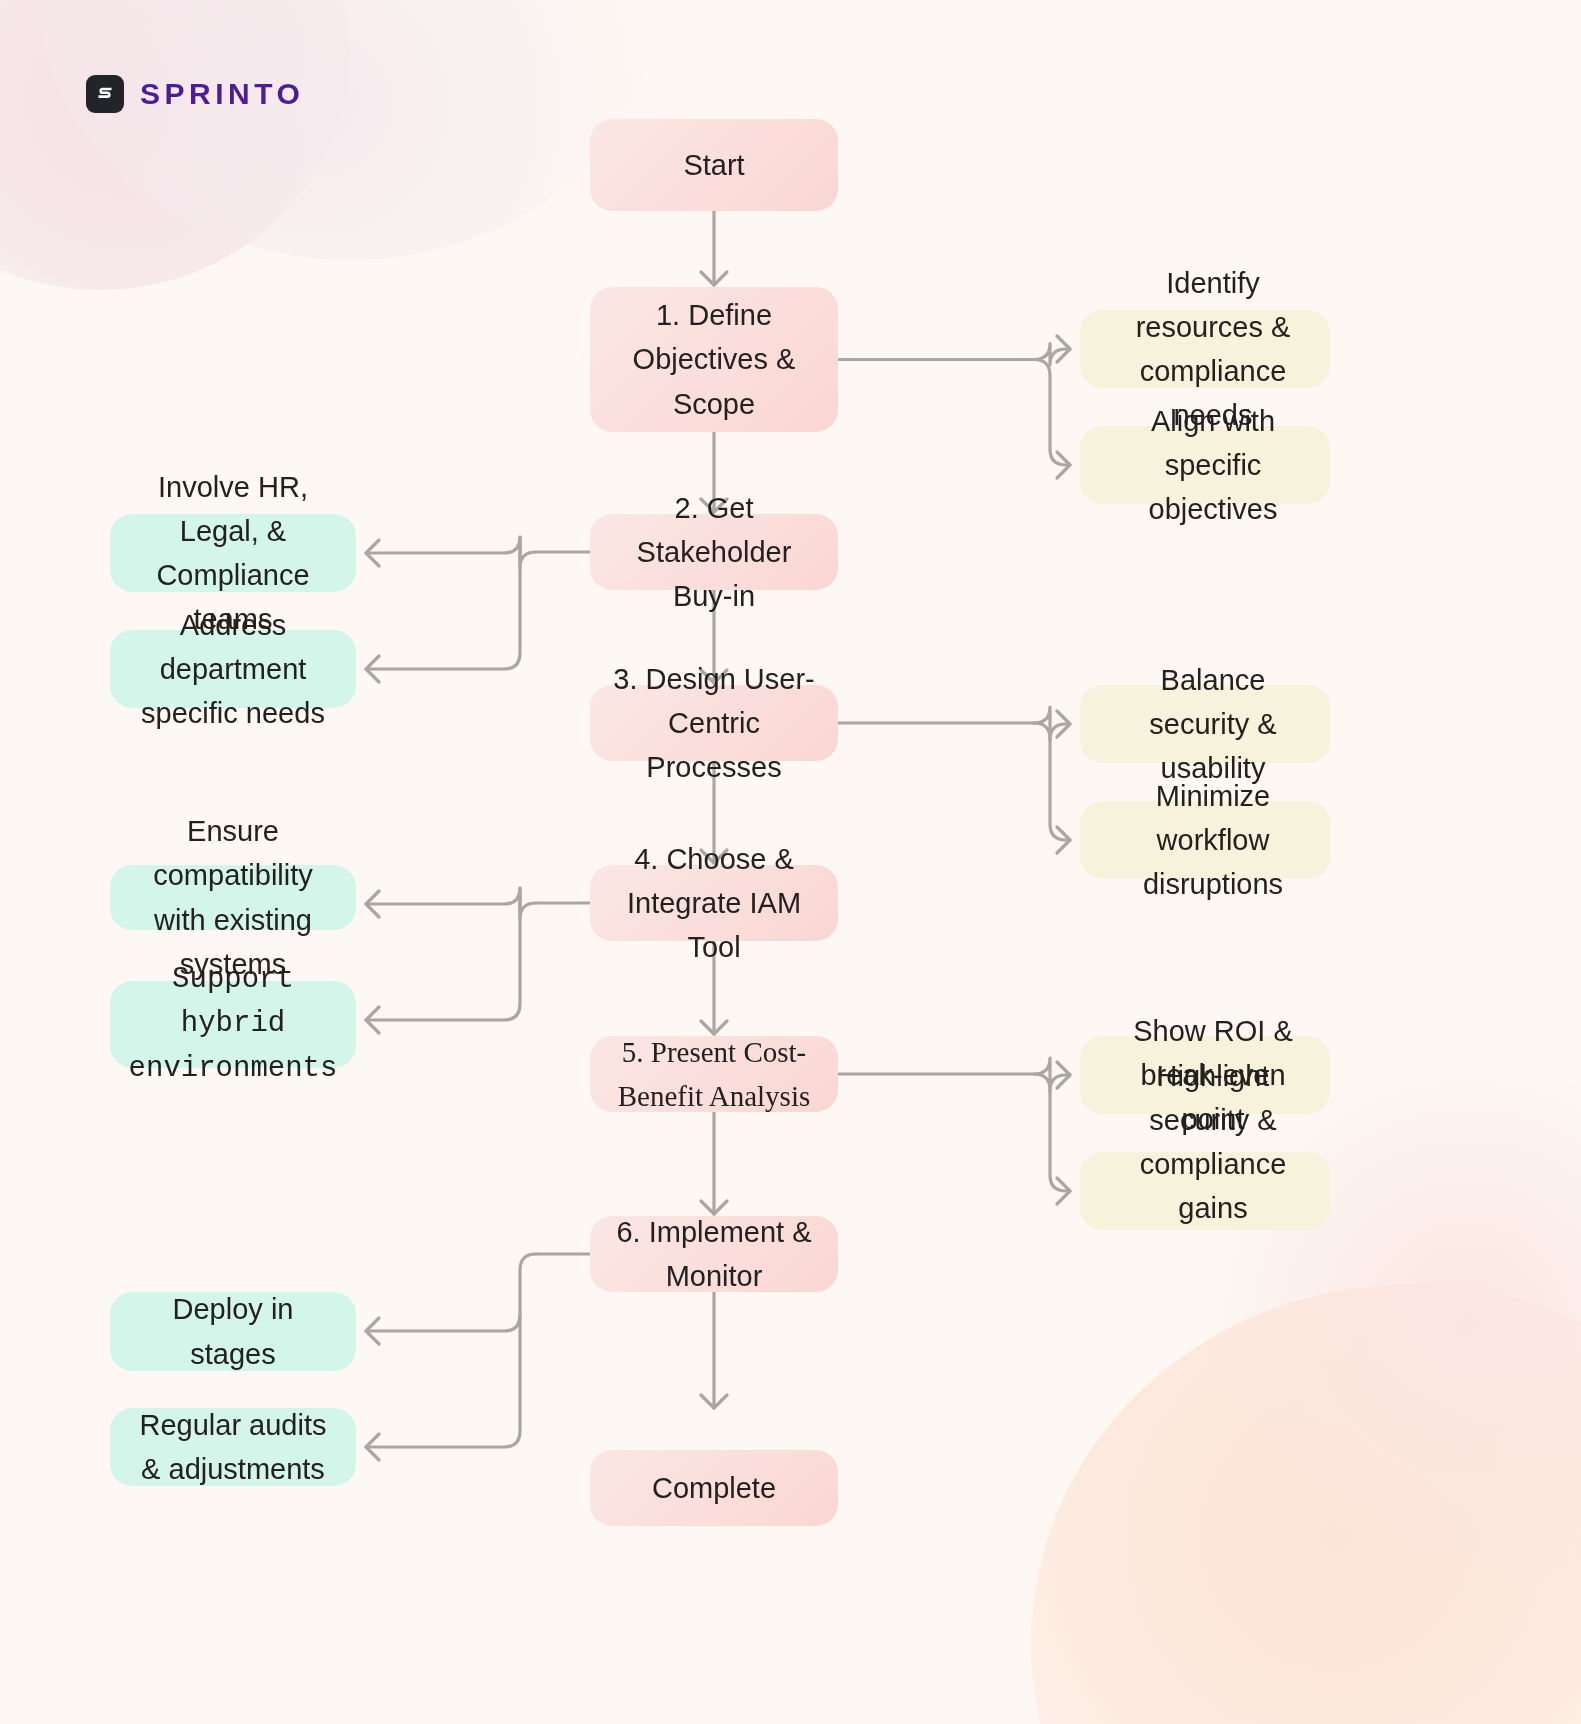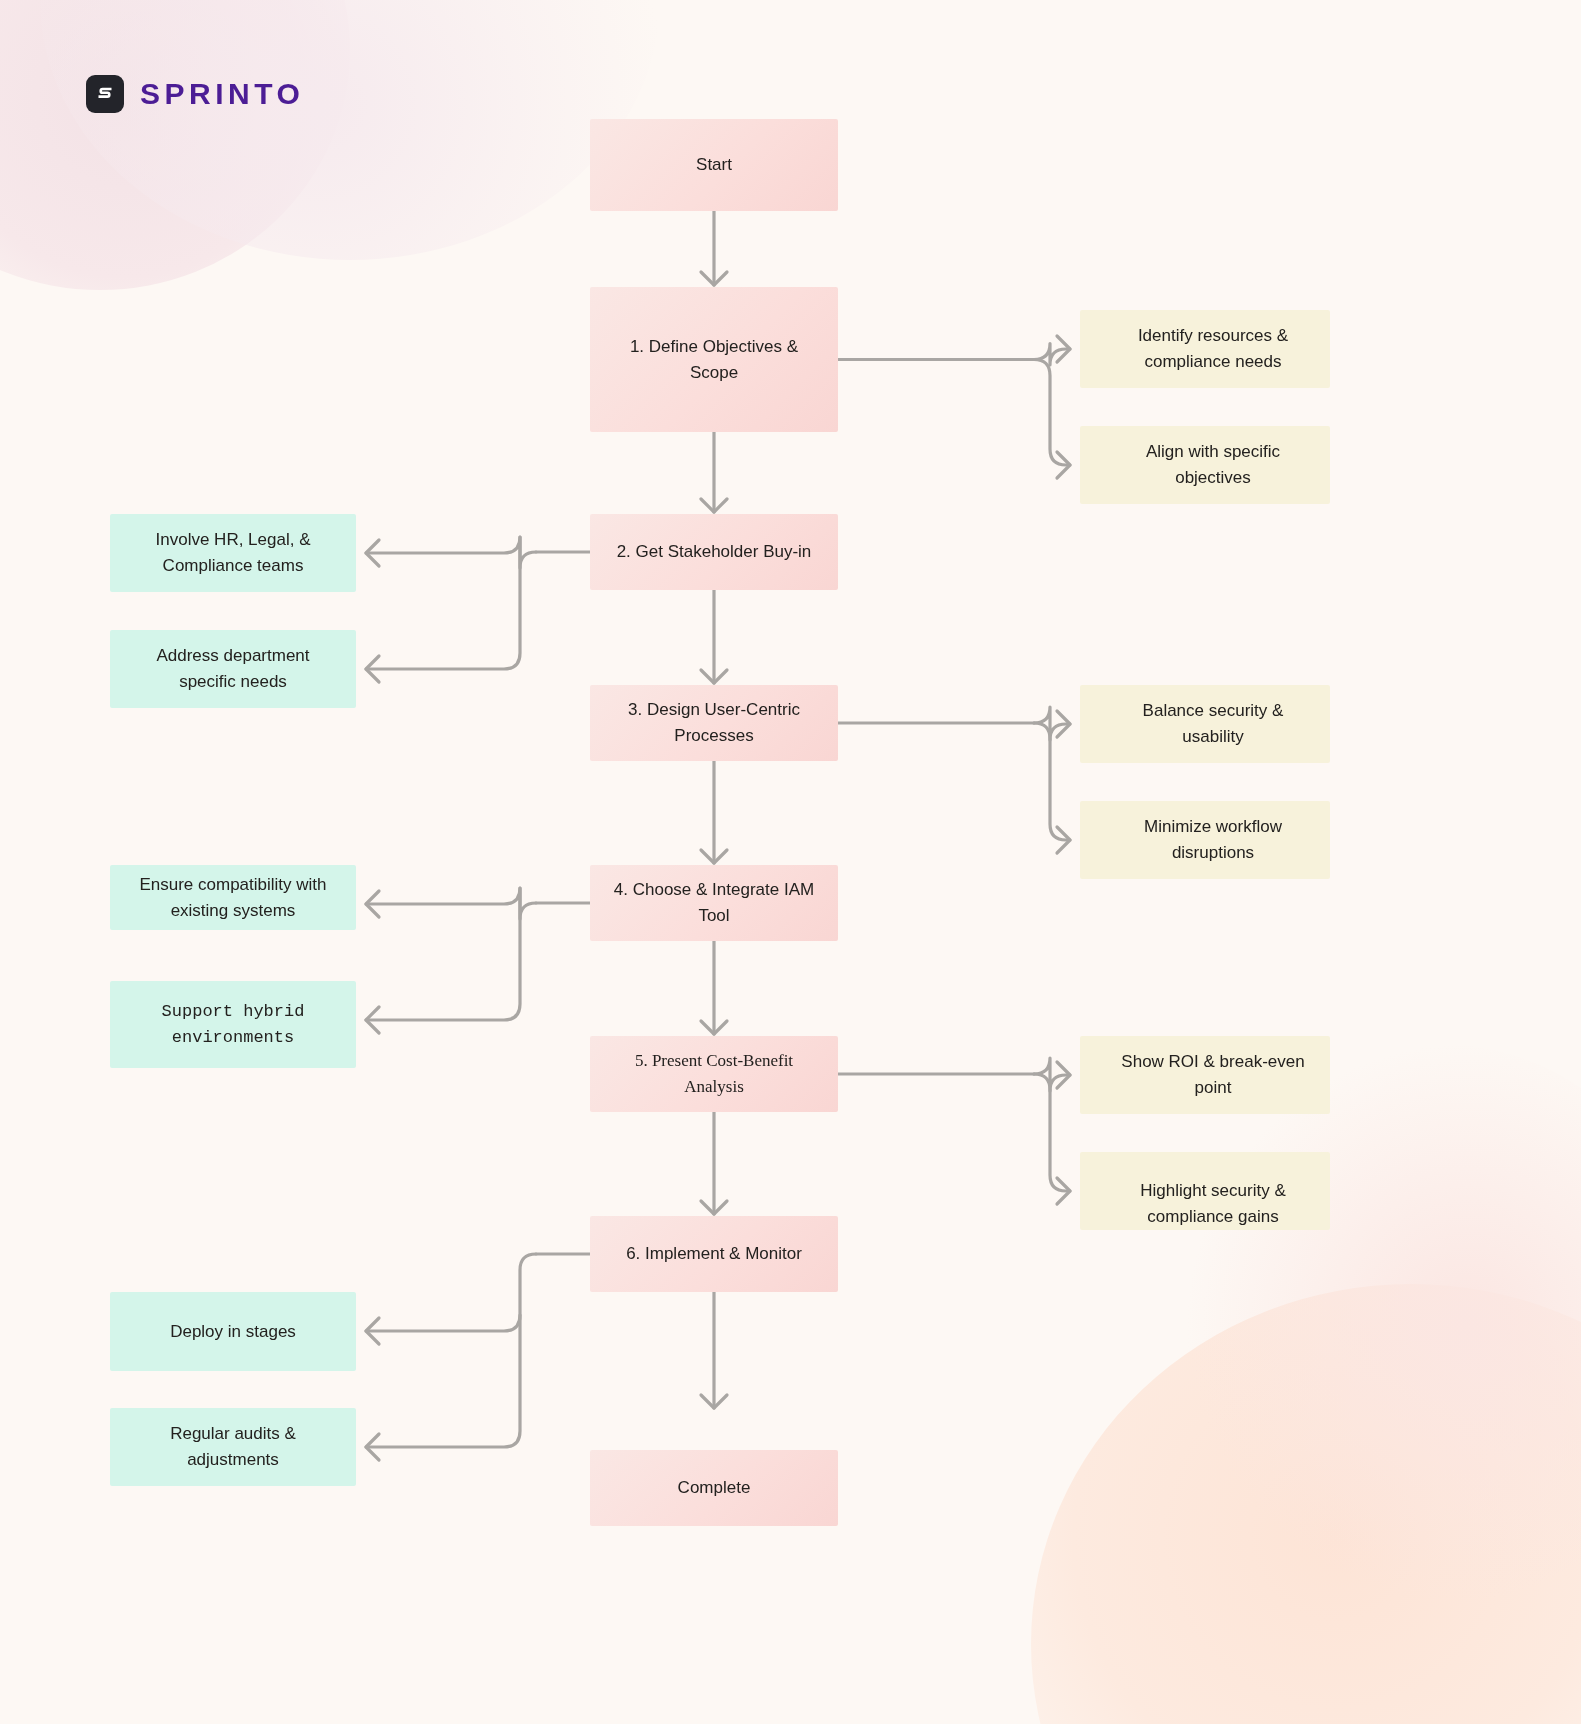--- a/index.html
+++ b/index.html
@@ -95,27 +95,27 @@
     fill: none;
     stroke: #a9a6a3;
     stroke-width: 3.2;
     stroke-linecap: round;
     stroke-linejoin: round;
   }
 
   
   .node {
     position: absolute;
-    border-radius: 2px;
+    border-radius: 22px;
     display: flex;
     align-items: center;
     justify-content: center;
     text-align: center;
     color: #23211f;
-    font-size: 17px;
+    font-size: 29px;
     line-height: 1.52;
     padding: 0 16px;
     box-sizing: border-box;
   }
   .node-main {
     background: linear-gradient(135deg, #fae7e4 0%, #fbdedb 55%, #f9d6d3 100%);
   }
   .node-left {
     background: #d4f5ea;
   }

